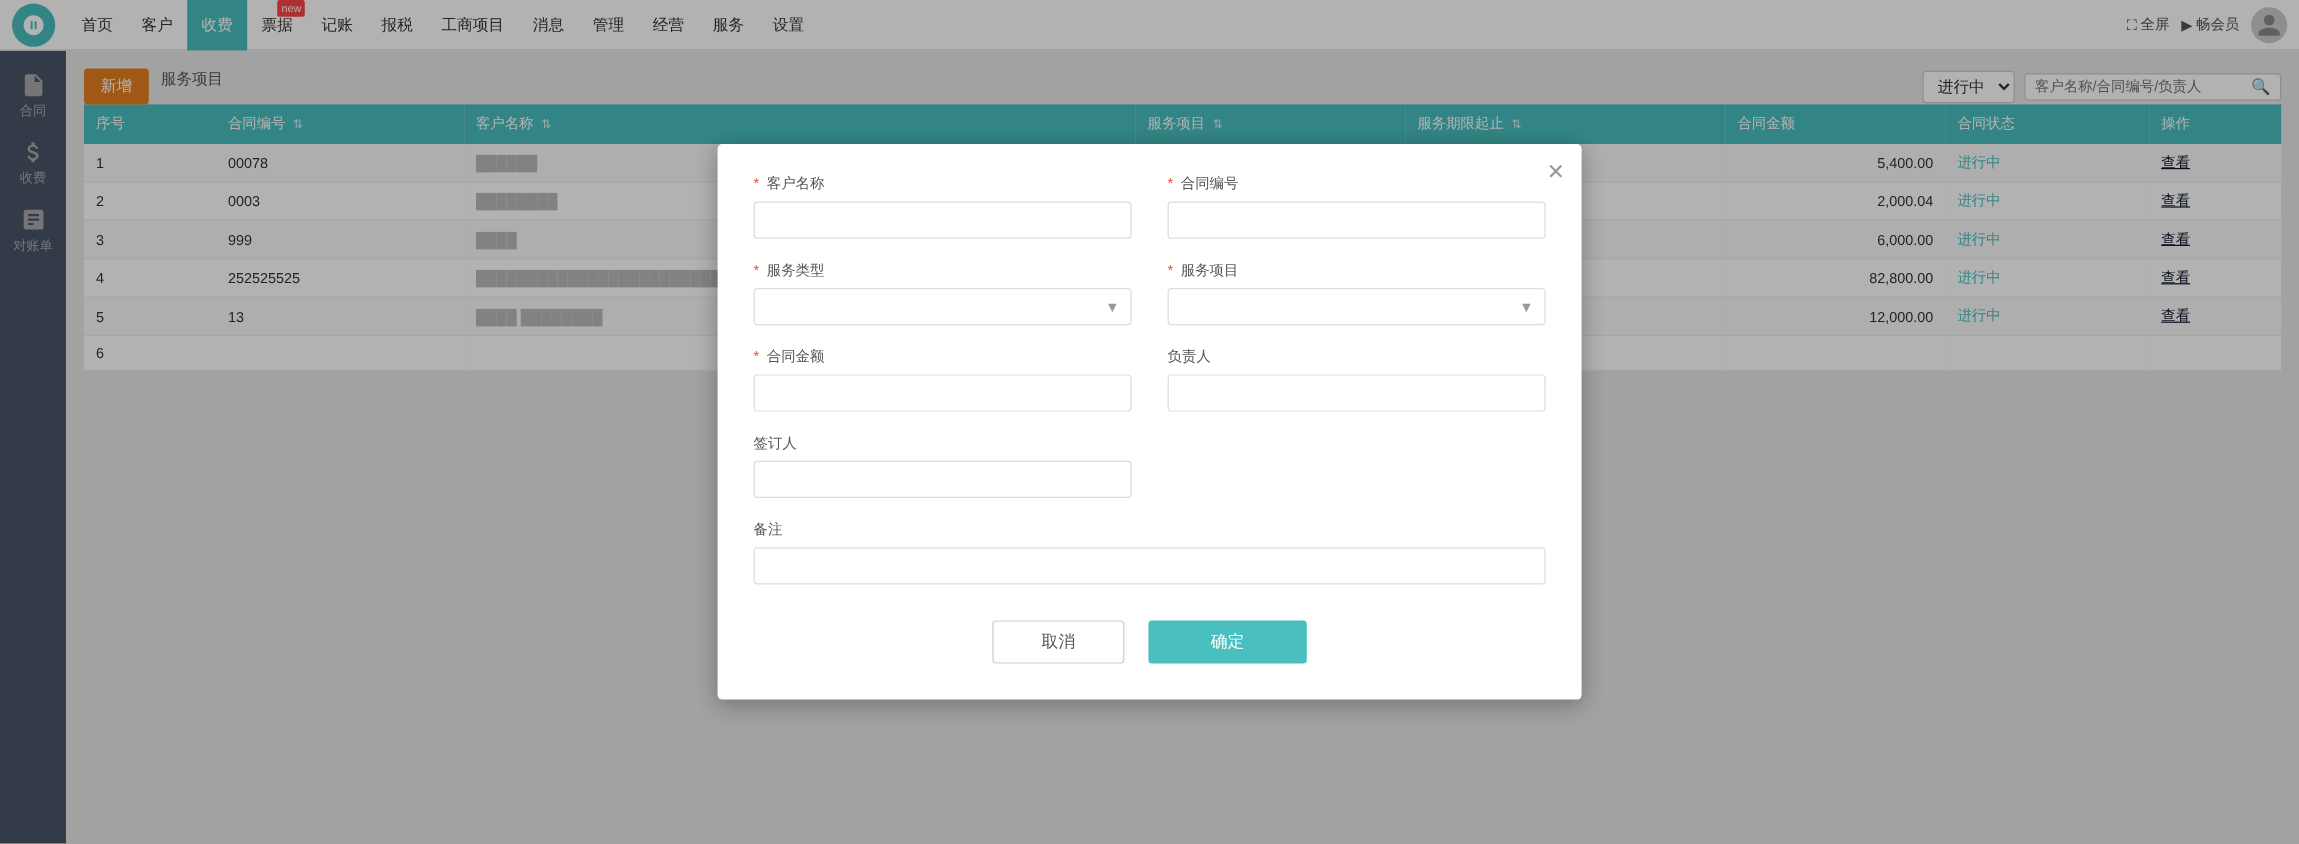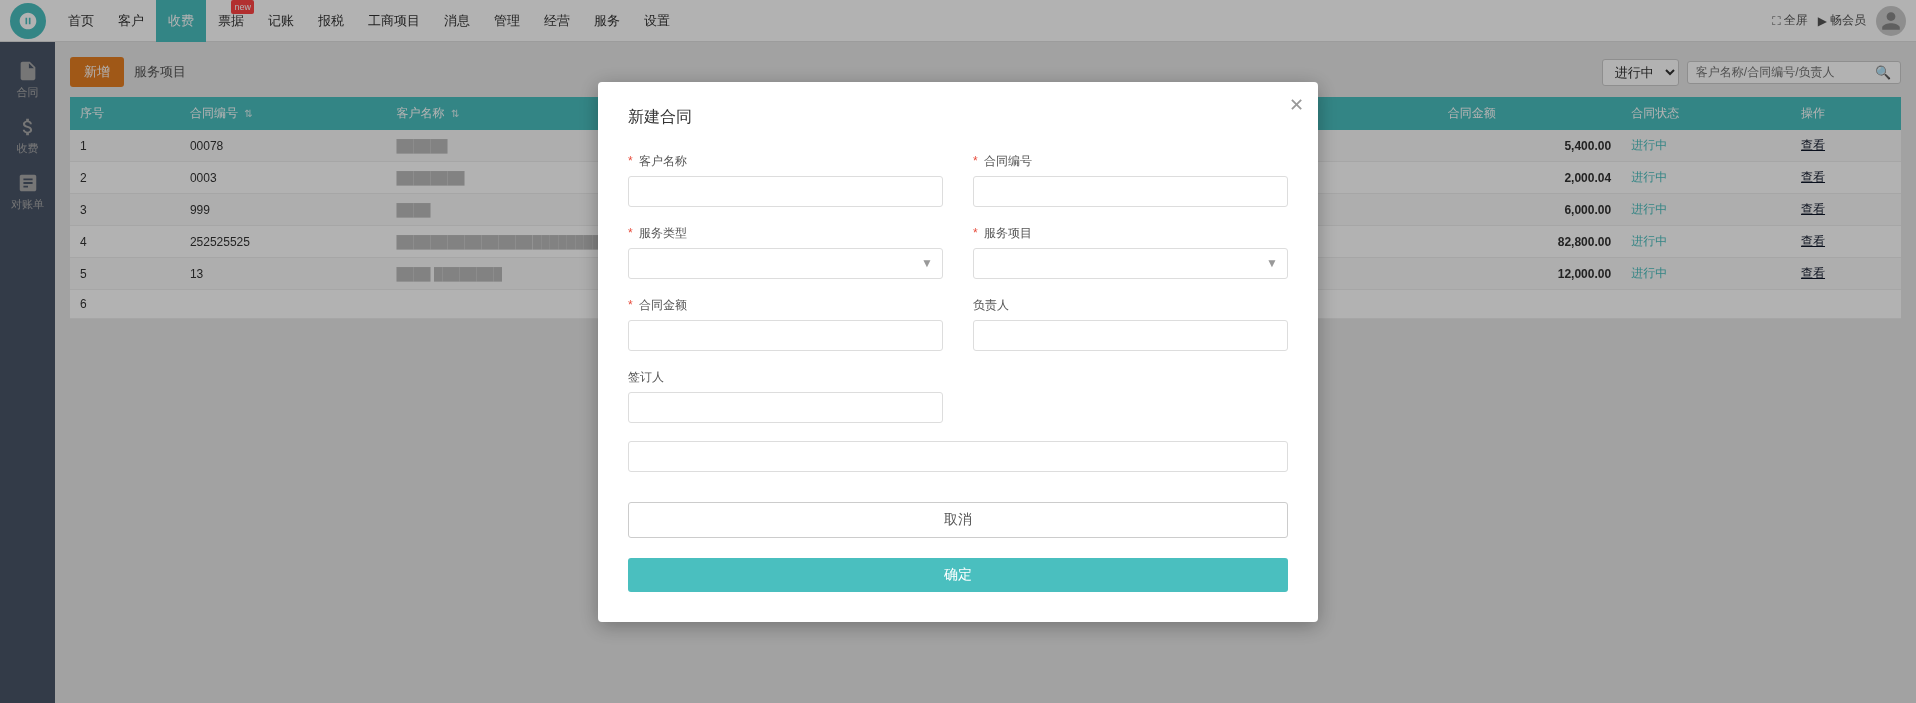--- a/index.html
+++ b/index.html
@@ -78,21 +78,21 @@
     .sidebar-item .s-icon { width: 22px; height: 22px; }
     .sidebar-item .s-label { font-size: 11px; }
 
     
     .content-area {
       flex: 1; padding: 15px; overflow: auto; position: relative;
     }
 
     
     .toolbar {
-      display: flex; align-items: center; gap: 10px; margin-bottom: 10px;
+      display: flex; gap: 10px; margin-bottom: 0;
     }
     .btn-new {
       background: #e67e22; color: white; border: none;
       padding: 6px 14px; border-radius: 3px; cursor: pointer; font-size: 13px;
     }
     .toolbar-label { color: #555; font-size: 13px; }
     .toolbar-right { margin-left: auto; display: flex; align-items: center; gap: 8px; }
     .status-select {
       border: 1px solid #ccc; border-radius: 3px; padding: 4px 8px;
       font-size: 13px; background: white; color: #333; cursor: pointer;
@@ -110,21 +110,21 @@
     .data-table { width: 100%; border-collapse: collapse; }
     .data-table thead tr { background: #4abfbf; color: white; }
     .data-table thead th {
       padding: 8px 10px; text-align: left; font-weight: normal; font-size: 12px;
     }
     .data-table tbody tr:nth-child(odd) { background: #f9f9f9; }
     .data-table tbody tr:nth-child(even) { background: #fff; }
     .data-table tbody td {
       padding: 7px 10px; font-size: 12px; color: #333; border-bottom: 1px solid #eee;
     }
-    .data-table tbody td.number { text-align: right; font-weight: bold; }
+    .data-table tbody td.number { text-align: right; }
     .status-badge {
       color: #4abfbf; font-size: 12px;
     }
     .btn-view {
       color: #0f172a; cursor: pointer; font-size: 12px; background: none; border: none; text-decoration: underline;
     }
     .sort-icon { font-size: 10px; color: rgba(255,255,255,0.8); margin-left: 3px; }
 
     
     .modal-overlay {
@@ -157,21 +157,21 @@
     .form-select-wrapper select {
       width: 100%; border: 1px solid #ddd; border-radius: 3px;
       padding: 7px 10px; font-size: 13px; outline: none;
       appearance: none; background: white; cursor: pointer; color: #333;
     }
     .form-select-wrapper .chevron {
       position: absolute; right: 10px; top: 50%; transform: translateY(-50%);
       pointer-events: none; color: #999; font-size: 12px;
     }
     .form-actions {
-      display: flex; justify-content: center; gap: 20px; margin-top: 30px; flex-direction: column;
+      display: flex; justify-content: center; gap: 20px; margin-top: 30px;
     }
     .btn-cancel {
       border: 1px solid #ccc; background: white; color: #555;
       padding: 8px 40px; border-radius: 3px; cursor: pointer; font-size: 14px;
     }
     .btn-confirm {
       background: #4abfbf; color: white; border: none;
       padding: 8px 52px; border-radius: 3px; cursor: pointer; font-size: 14px;
     }
 
@@ -350,21 +350,20 @@
       <td><button class="btn-view"></button></td>
     </tr>
         </tbody>
     </table>
   </div>
 </div>
 
 <div class="modal-overlay">
   <div class="modal">
     <button class="modal-close">✕</button>
-    <div class="modal-title">新建合同</div>
 
     <div class="form-grid">
 
       <div class="form-field">
         <label class="form-label">
           <span class="required">*</span>
           <span>客户名称</span>
         </label>
         <input class="form-input" type="text" style="">
       </div>
@@ -421,20 +420,23 @@
       <div class="form-field">
         <label class="form-label">
           <span>签订人</span>
         </label>
         <input class="form-input" type="text" style="">
       </div>
 
     </div>
 
     <div class="form-field" style="margin-top: 18px;">
+      <label class="form-label">
+        <span>备注</span>
+      </label>
       <input class="form-input" type="text" style="">
     </div>
 
     <div class="form-actions">
       <button class="btn-cancel">取消</button>
       <button class="btn-confirm">确定</button>
     </div>
   </div>
 </div>
 

